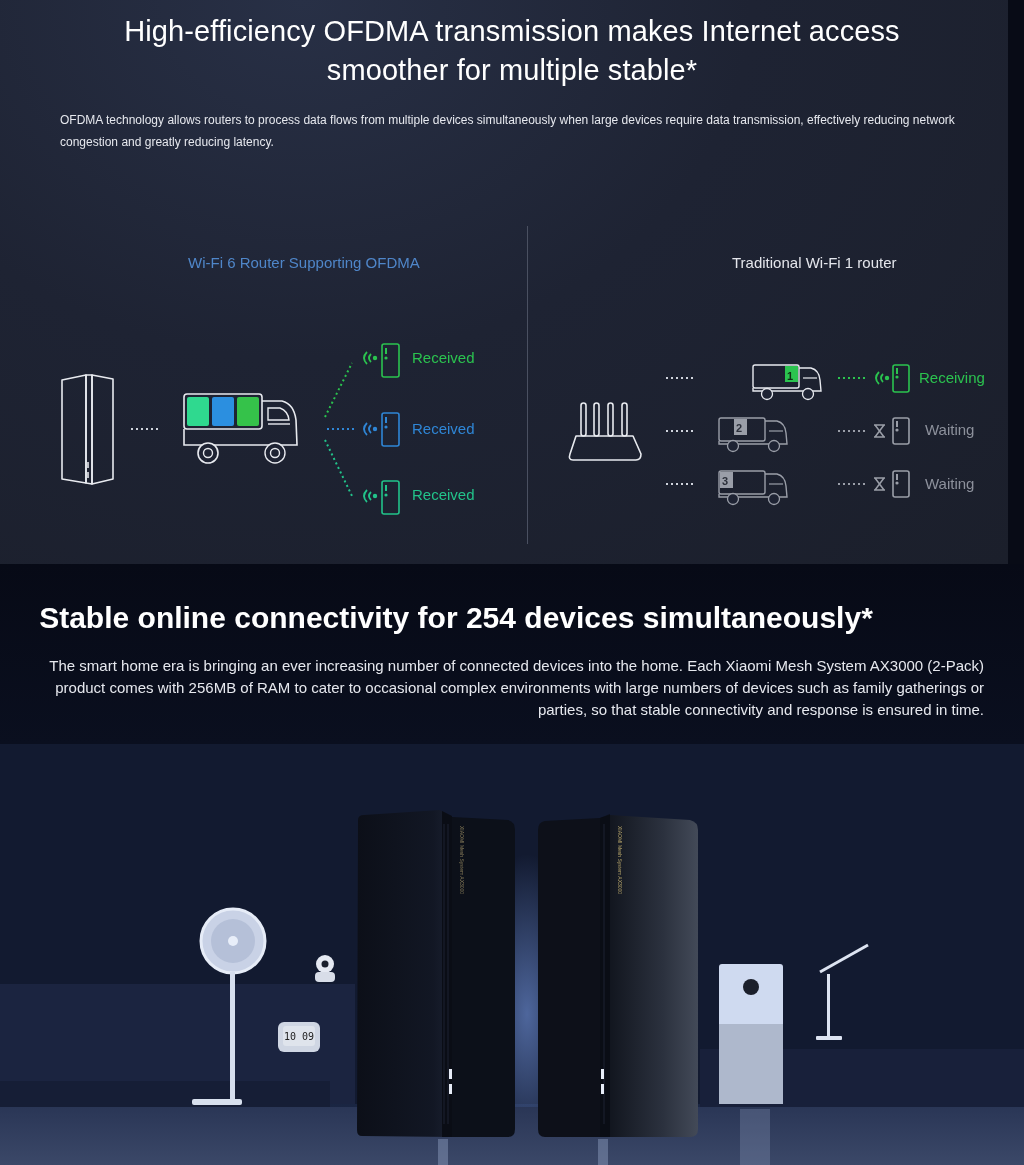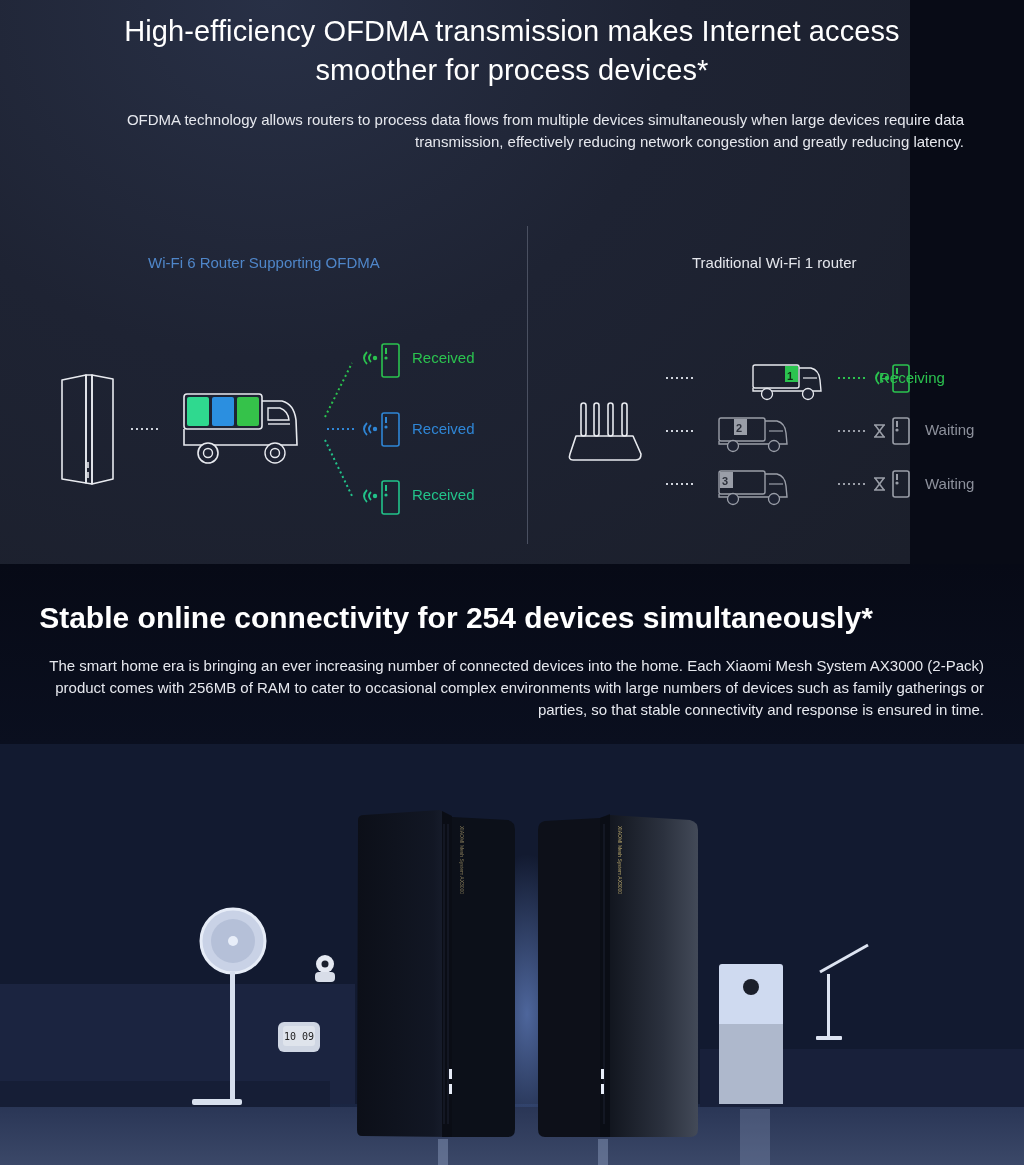--- a/index.html
+++ b/index.html
@@ -1,36 +1,36 @@
 <!DOCTYPE html>
 <html><head>
 <meta charset="utf-8">
 <style>
   * { box-sizing: border-box; margin: 0; padding: 0; }
   html, body { width: 1024px; height: 1165px; overflow: hidden; background: #080b16; }
   body { font-family: "Liberation Sans", "DejaVu Sans", sans-serif; color: #fff; position: relative; }
 
   
   .sec1 {
-    position: absolute; left: 0; top: 0; width: 910px; height: 564px;
+    position: absolute; left: 0; top: 0; width: 1008px; height: 564px;
     background: radial-gradient(ellipse at 30% 0%, #283046 0%, #1e2333 45%, #1b1f2b 100%);
   }
   .sec1 h1 {
     position: absolute; left: 0; top: 12px; width: 1024px; text-align: center;
     font-weight: 400; font-size: 29px; line-height: 39px; color: #fff; letter-spacing: 0.1px;
   }
   .sec1 .lead {
-    position: absolute; left: 60px; top: 109px; width: 904px; text-align: right;
-    font-size: 15px; line-height: 22px; color: #e6e8ee;
+    position: absolute; left: 60px; top: 109px; width: 904px; text-align: left;
+    font-size: 12px; line-height: 22px; color: #e6e8ee;
   }
   .divider {
     position: absolute; left: 527px; top: 226px; width: 1px; height: 318px; background: #4a5061;
   }
   .col-title {
-    position: absolute; top: 253px; font-size: 15px; line-height: 20px;
+    position: absolute; top: 253px; font-size: 15px; line-height: 20px; margin-left: 40px;
   }
   .col-title.left { left: 148px; color: #4f86c9; }
   .col-title.right { left: 692px; color: #e4e6ec; }
 
   .diagram { position: absolute; left: 0; top: 0; width: 1024px; height: 564px; }
 
   .rx-label { position: absolute; font-size: 15px; line-height: 20px; text-align: right; }
 
   
   .sec2 {
@@ -47,21 +47,21 @@
     font-size: 15px; line-height: 22px; color: #e6e8ee;
   }
   .scene { position: absolute; left: 0; top: 0; width: 1024px; height: 601px; }
 </style>
 </head>
 <body>
 
 <section class="sec1">
   <h1>
     <span>High-efficiency OFDMA transmission makes Internet access</span><br>
-    <span>smoother for process devices*</span>
+    <span>smoother for multiple stable*</span>
   </h1>
   <p class="lead">OFDMA technology allows routers to process data flows from multiple devices simultaneously when large devices require data transmission, effectively reducing network congestion and greatly reducing latency.</p>
 
   <div class="divider"></div>
 
   <div class="col-title left">Wi-Fi 6 Router Supporting OFDMA</div>
   <div class="col-title right">Traditional Wi-Fi 1 router</div>
 
   <svg class="diagram" viewBox="0 0 1024 564" xmlns="http://www.w3.org/2000/svg">
 
@@ -199,21 +199,21 @@
       <rect x="893" y="471" width="16" height="26" rx="2"></rect>
         <line x1="897" y1="474" x2="897" y2="480" stroke-width="2"></line>
         <circle cx="897" cy="483" r="0.8" fill="#9a9ea8"></circle>
     </g>
   </svg>
 
   <div class="rx-label" style="left:412px; top:348px; color:#2bc34f;">Received</div>
   <div class="rx-label" style="left:412px; top:419px; color:#2f86d6;">Received</div>
   <div class="rx-label" style="left:412px; top:485px; color:#22c38a;">Received</div>
 
-  <div class="rx-label" style="left:879px; top:368px; color:#2bc34f;">Receiving</div>
+  <div class="rx-label" style="left:919px; top:368px; color:#2bc34f;">Receiving</div>
   <div class="rx-label" style="left:925px; top:420px; color:#8d919c;">Waiting</div>
   <div class="rx-label" style="left:925px; top:474px; color:#8d919c;">Waiting</div>
 </section>
 
 <section class="sec2">
   <svg class="scene" viewBox="0 0 1024 601" xmlns="http://www.w3.org/2000/svg">
     <defs>
       <linearGradient id="floor" x1="0" y1="0" x2="0" y2="1">
         <stop offset="0" stop-color="#2a3656"></stop>
         <stop offset="1" stop-color="#3b4868"></stop>

